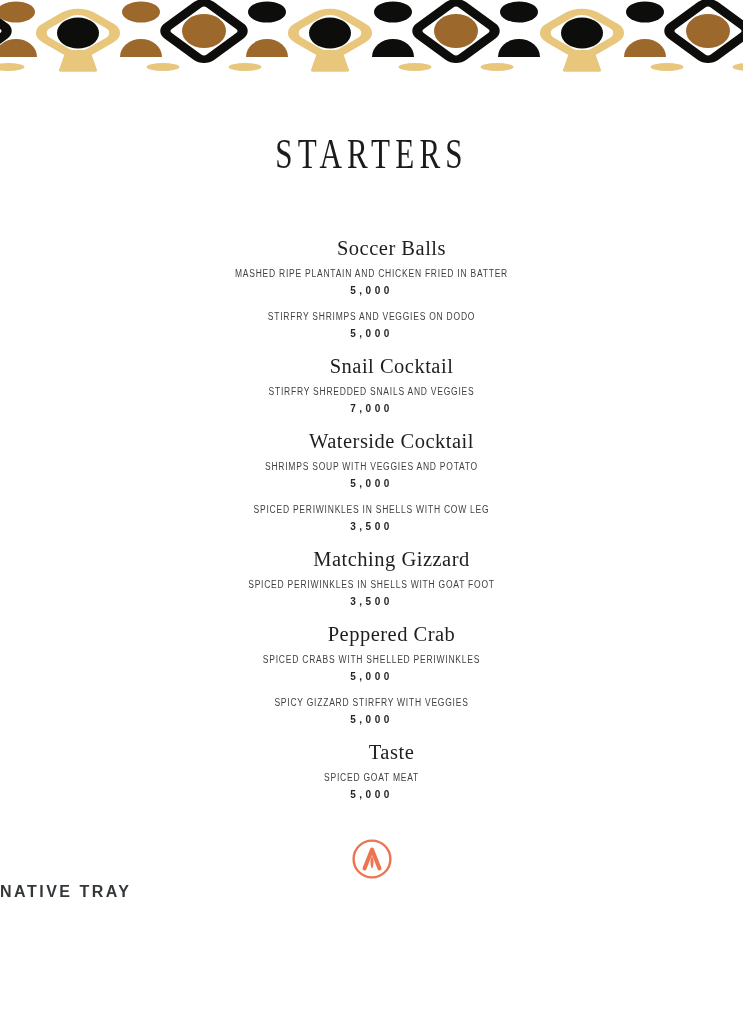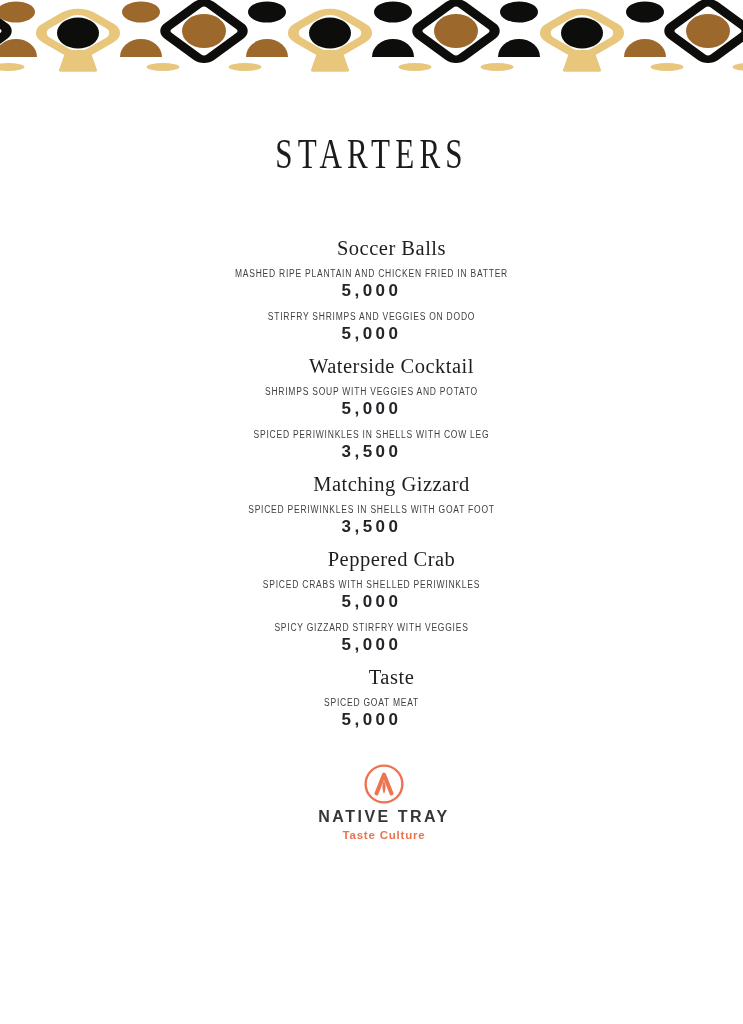--- a/index.html
+++ b/index.html
@@ -28,26 +28,26 @@
   .item-name{
     margin:0;font-family:"Liberation Serif",serif;font-weight:400;
     font-size:20.5px;line-height:24px;letter-spacing:.5px;color:#1e1e20;padding-left:40px;
   }
   .item-desc{
     margin:8px 0 0;font-size:10px;line-height:11px;letter-spacing:.9px;
     color:#3d3f42;text-transform:uppercase;
     transform:scaleX(.85);transform-origin:50% 50%;
   }
   .item-price{
-    margin:5px 0 0;font-size:17px;line-height:14px;font-weight:700;
+    margin:5px 0 0;font-size:10px;line-height:14px;font-weight:700;
     letter-spacing:3.5px;color:#232528;
   }
 
   
-  .footer{margin-top:36px;text-align:center;margin-left:25px;}
+  .footer{margin-top:36px;}
   .logo-icon{display:block;margin:0 auto;width:42px;height:42px;}
   .brand-name{
     margin-top:3px;font-size:16px;font-weight:700;letter-spacing:2.5px;
     color:#33373a;
   }
   .brand-tagline{
     margin-top:3px;font-size:11.5px;font-weight:700;letter-spacing:.8px;
     color:#ED7450;
   }
 </style>
@@ -117,20 +117,25 @@
       <h2 class="item-name">Soccer Balls</h2>
       <p class="item-desc">MASHED RIPE PLANTAIN AND CHICKEN FRIED IN BATTER</p>
       <p class="item-price">5,000</p>
     </section>
 
     <section class="item">
       <p class="item-desc">STIRFRY SHRIMPS AND VEGGIES ON DODO</p>
       <p class="item-price">5,000</p>
     </section>
 
+    <section class="item">
+      <h2 class="item-name">Snail Cocktail</h2>
+      <p class="item-desc">STIRFRY SHREDDED SNAILS AND VEGGIES</p>
+      <p class="item-price">7,000</p>
+    </section>
 
     <section class="item">
       <h2 class="item-name">Waterside Cocktail</h2>
       <p class="item-desc">SHRIMPS SOUP WITH VEGGIES AND POTATO</p>
       <p class="item-price">5,000</p>
     </section>
 
     <section class="item">
       <p class="item-desc">SPICED PERIWINKLES IN SHELLS WITH COW LEG</p>
       <p class="item-price">3,500</p>
@@ -161,16 +166,15 @@
 
   </main>
 
   <footer class="footer">
     <svg class="logo-icon" viewBox="-21 -21 42 42" aria-hidden="true">
       <circle cx="0" cy="0" r="18.4" fill="none" stroke="#ED7450" stroke-width="2.4"></circle>
       <path d="M -7.5 9.5 L 0 -9.5 L 7.5 9.5" fill="none" stroke="#ED7450" stroke-width="4" stroke-linecap="round" stroke-linejoin="round"></path>
       <path d="M 0 10 Q -3.2 3 0 -3.5 Q 3.2 3 0 10 Z" fill="#ED7450"></path>
     </svg>
     <div class="brand-name">NATIVE TRAY</div>
-    <div class="brand-tagline">Taste Culture</div>
   </footer>
 
 </div>
 
 </body></html>

